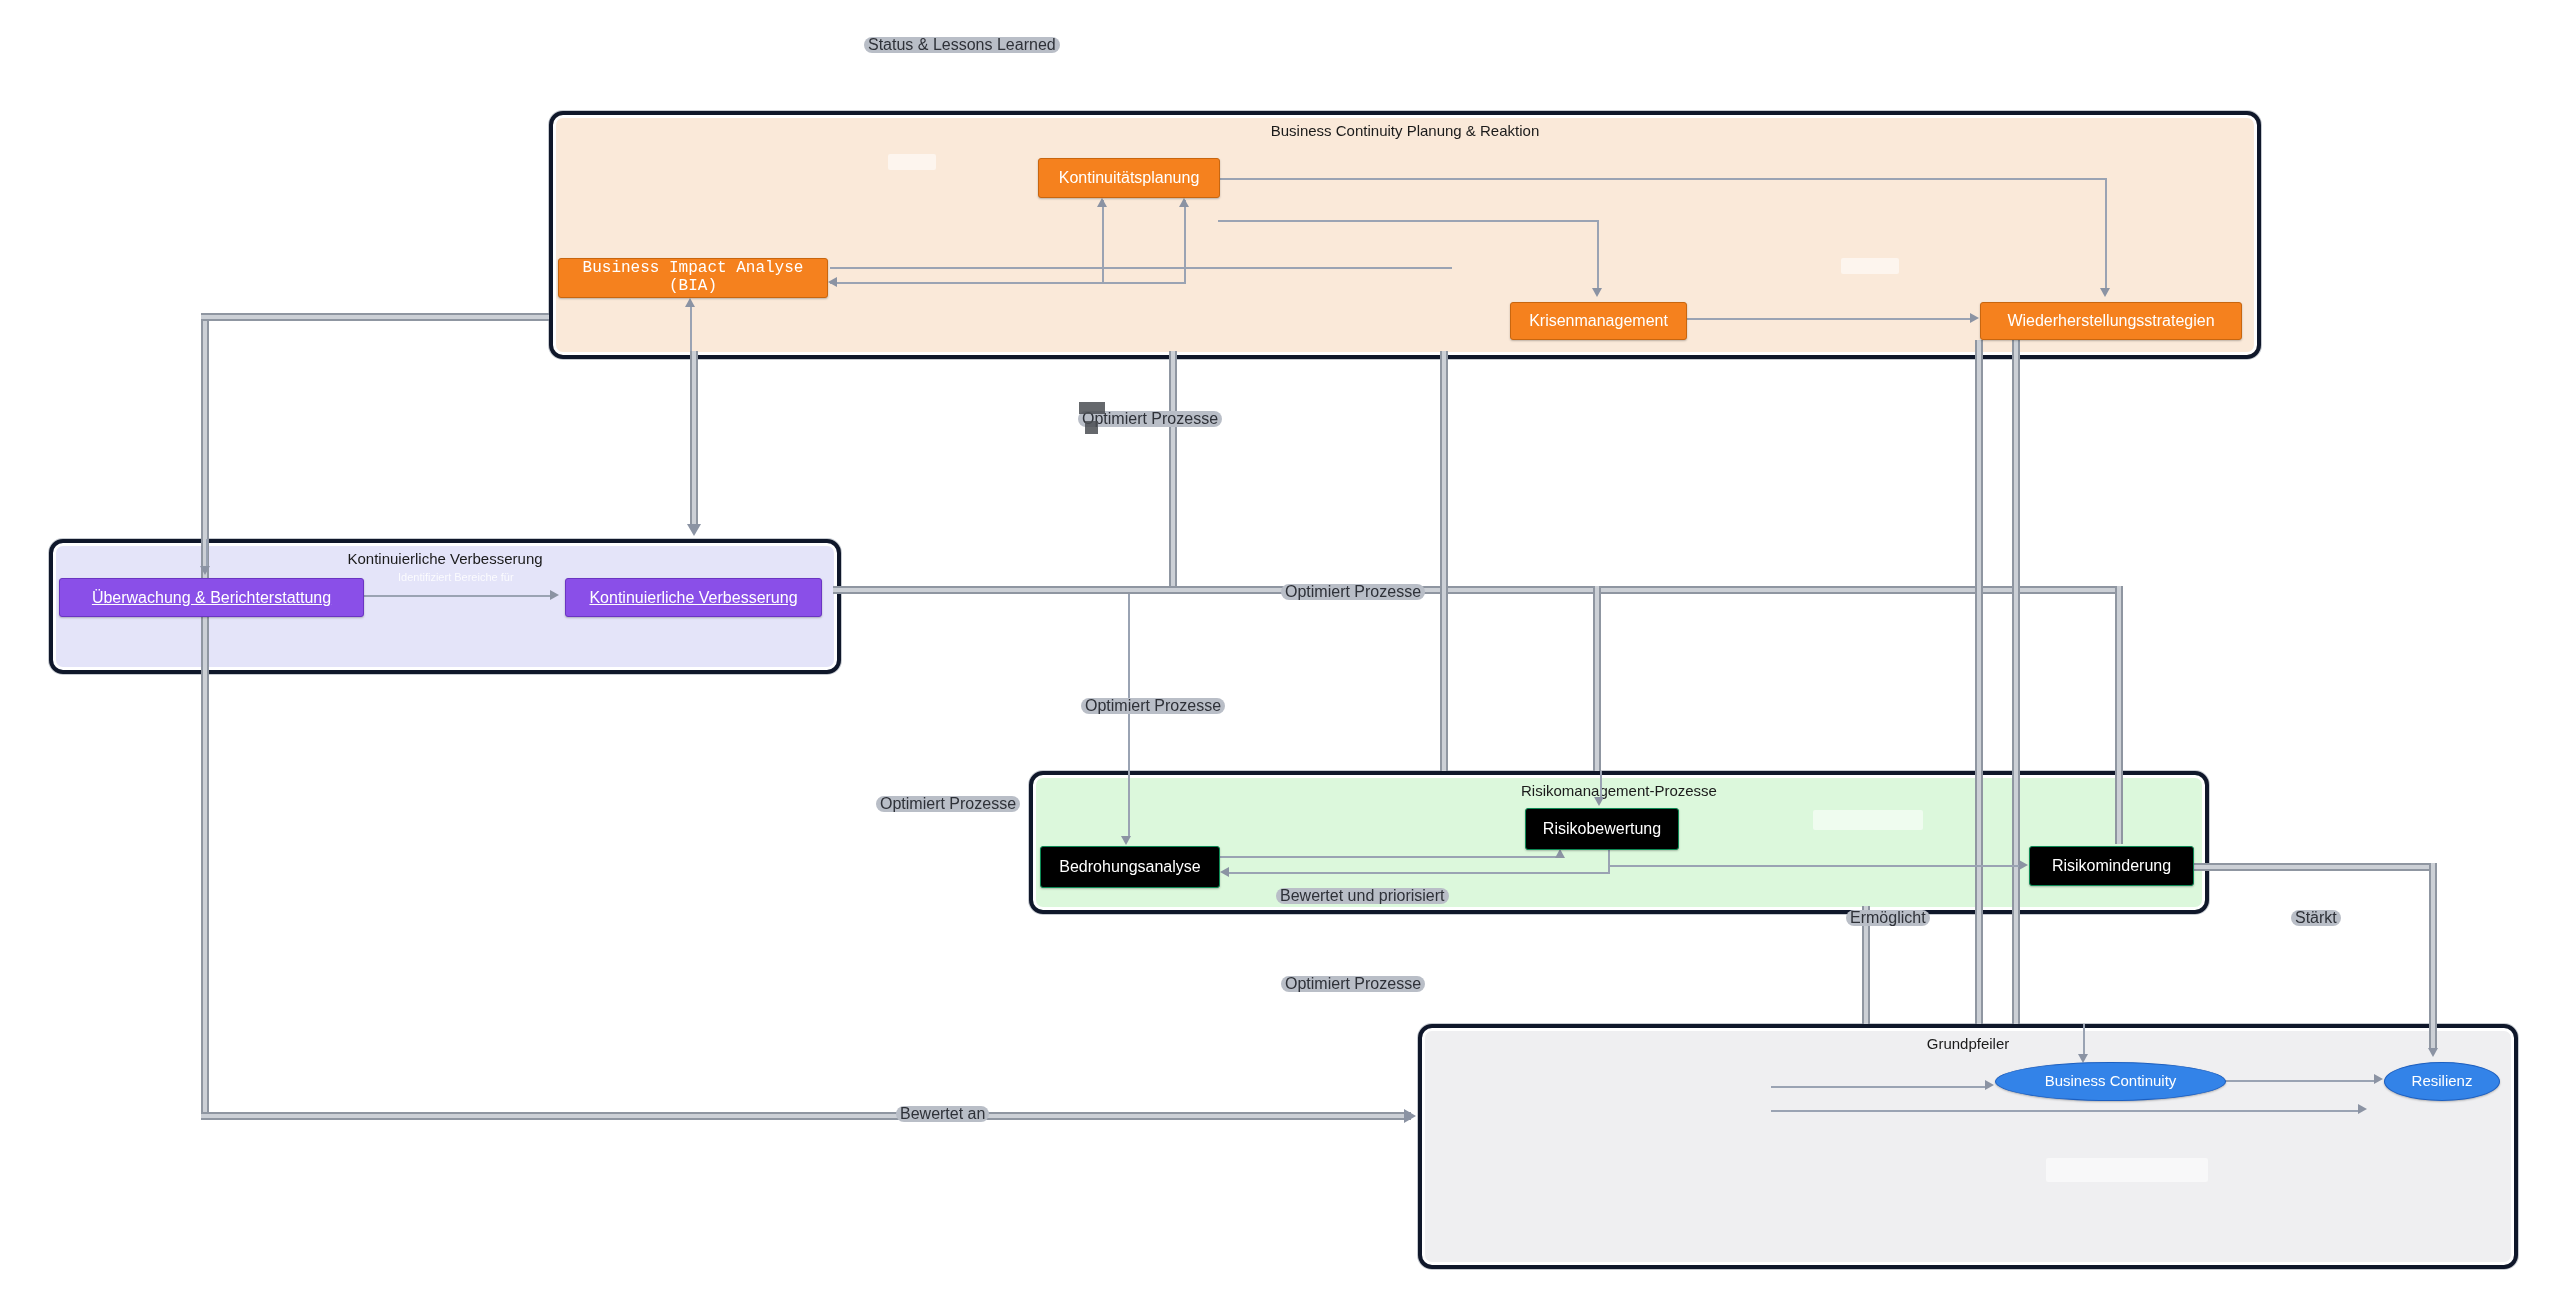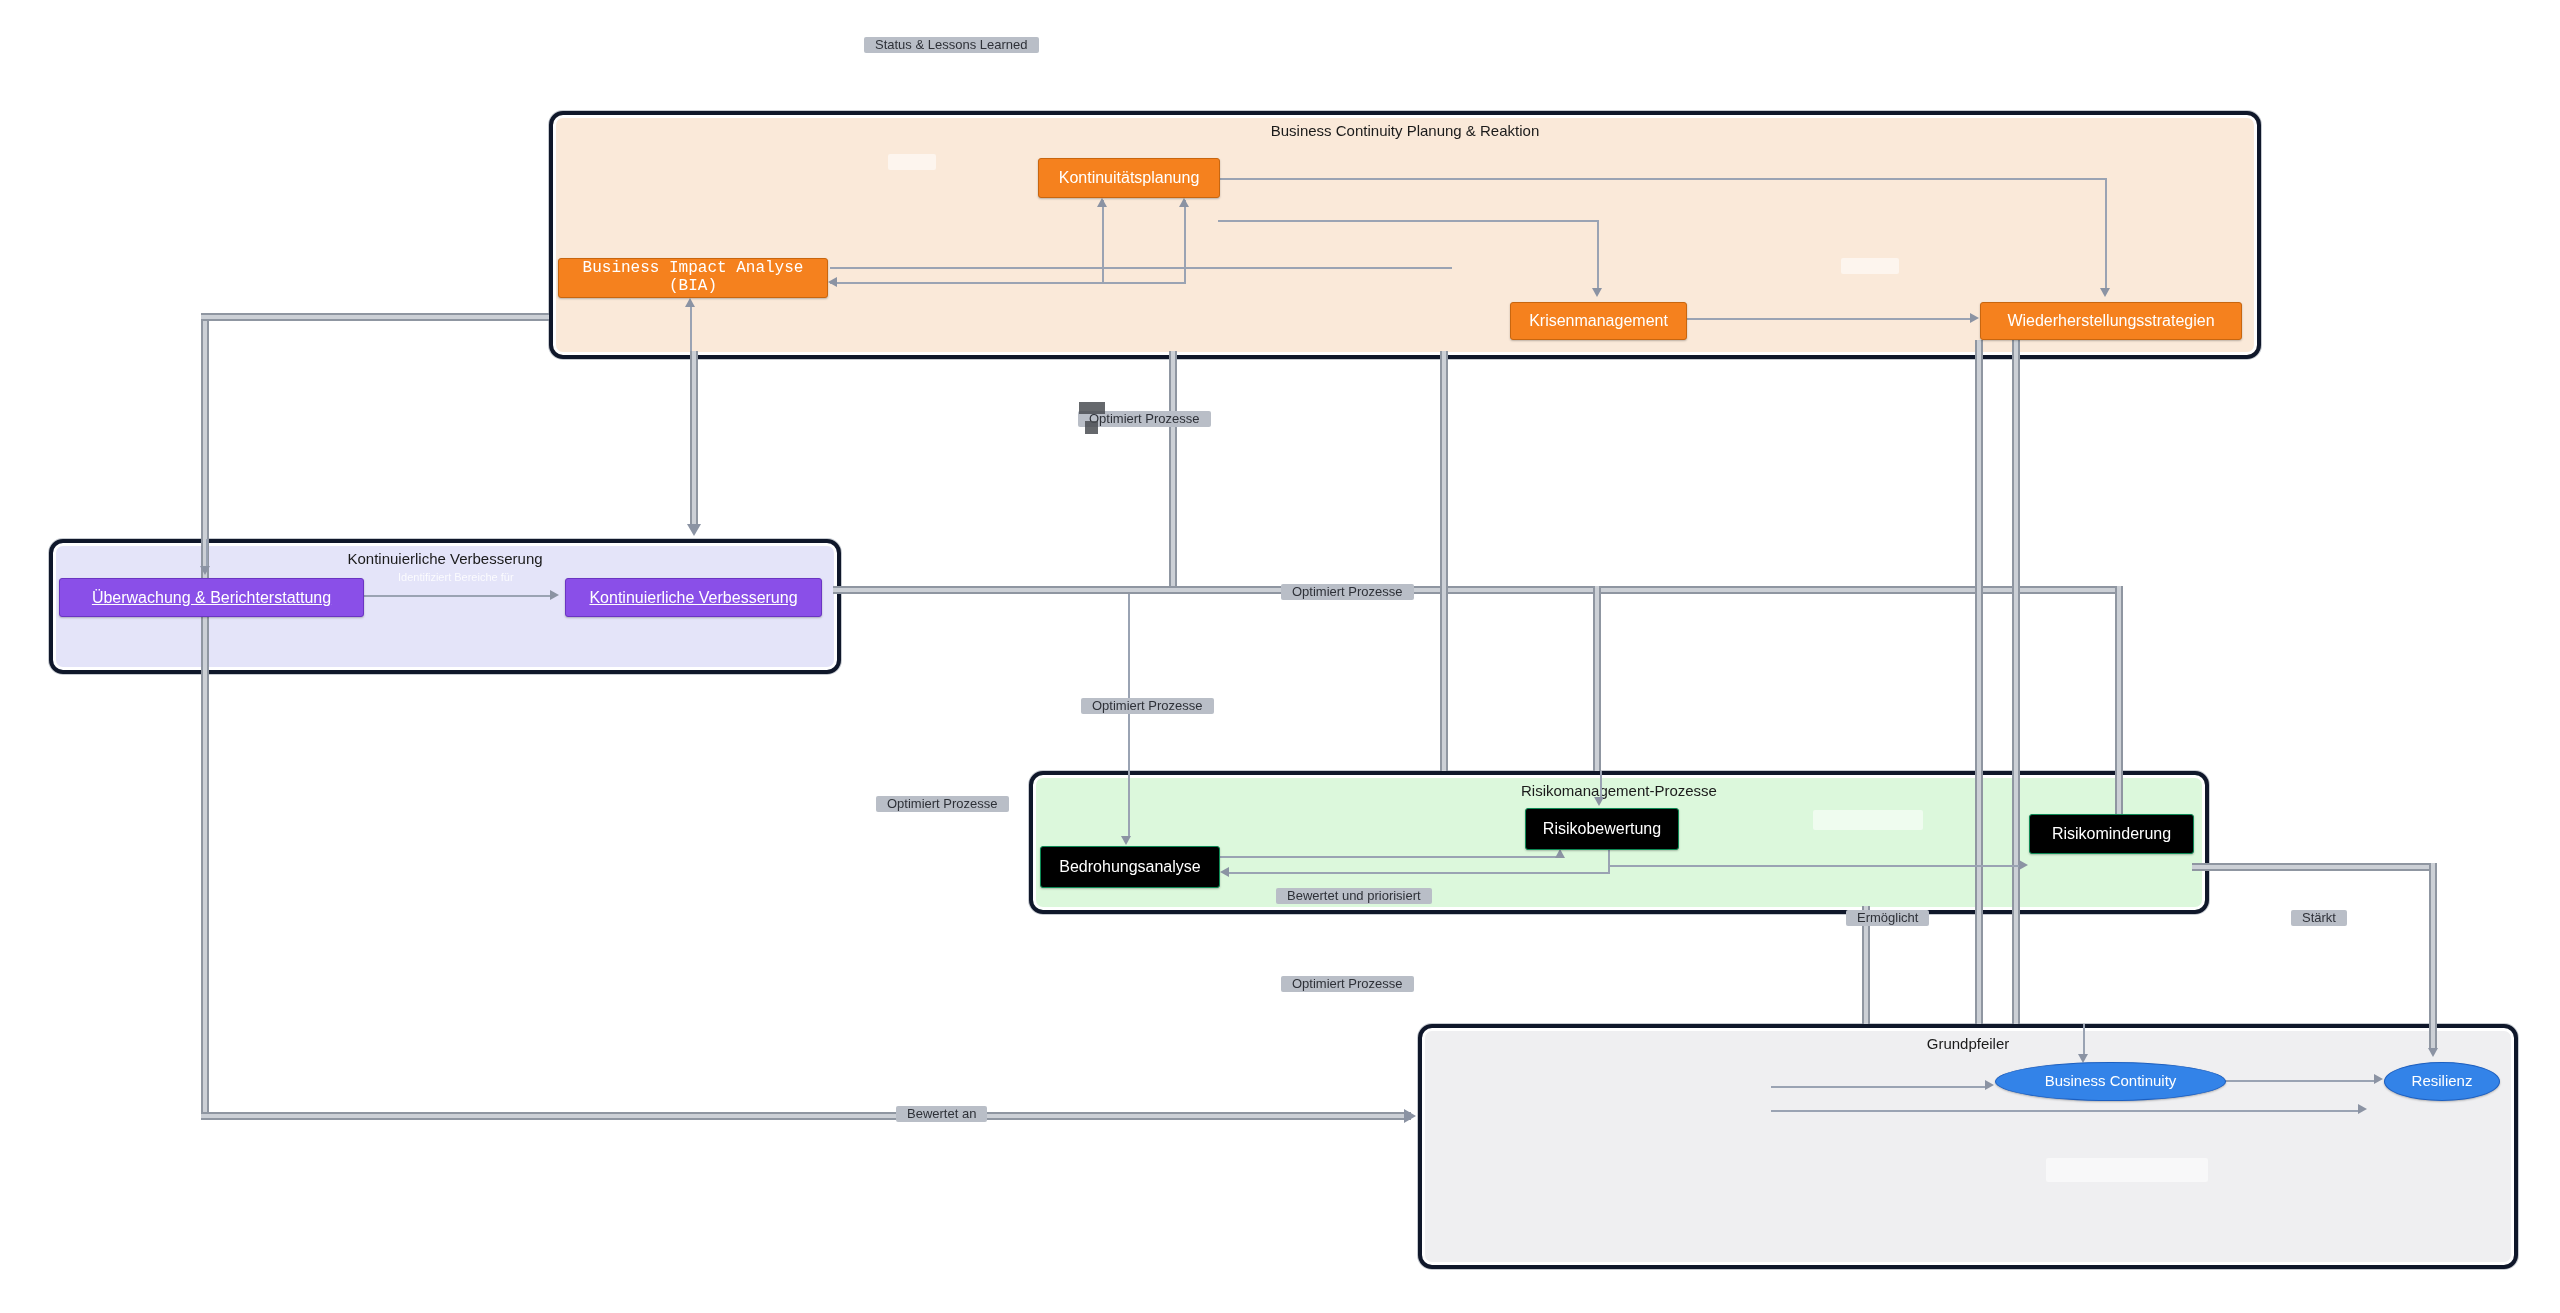--- a/index.html
+++ b/index.html
@@ -30,22 +30,22 @@
   .ev.thick{width:8px;background:linear-gradient(to right,#8f96a1 0 2px,#ccd0d6 2px 6px,#8f96a1 6px 8px);}
   
   .ar{position:absolute;width:0;height:0;}
   .ar-up{border-left:5px solid transparent;border-right:5px solid transparent;border-bottom:9px solid #8b93a3;}
   .ar-down{border-left:5px solid transparent;border-right:5px solid transparent;border-top:9px solid #8b93a3;}
   .ar-left{border-top:5px solid transparent;border-bottom:5px solid transparent;border-right:9px solid #8b93a3;}
   .ar-right{border-top:5px solid transparent;border-bottom:5px solid transparent;border-left:9px solid #8b93a3;}
   .ar.big.ar-down{border-left-width:7px;border-right-width:7px;border-top-width:12px;}
   .ar.big.ar-right{border-top-width:7px;border-bottom-width:7px;border-left-width:12px;}
   
-  .badge{position:absolute;background:#b9bec7;color:#2e3138;font-size:13px;line-height:14px;
-         padding:1px 11px;border-radius:2px;white-space:nowrap;}
+  .badge{position:absolute;background:#b9bec7;color:#2e3138;font-size:16px;line-height:14px;
+         padding:1px 4px;border-radius:8px;white-space:nowrap;}
   
   .ghost{position:absolute;background:rgba(255,255,255,.55);border-radius:2px;filter:blur(.5px);}
   .faint-label{position:absolute;color:rgba(255,255,255,.85);font-size:11px;white-space:nowrap;}
   .frag{position:absolute;background:#4a4d52;opacity:.85;}
 </style>
 </head>
 <body>
 
 <div class="canvas">
 
@@ -146,21 +146,21 @@
   <div class="node n-purple" style="left:565px;top:578px;width:255px;height:37px;">
       <span>Kontinuierliche Verbesserung</span>
     </div>
 
   <div class="node n-green" style="left:1525px;top:808px;width:152px;height:40px;">
       <span>Risikobewertung</span>
     </div>
   <div class="node n-green" style="left:1040px;top:846px;width:178px;height:40px;">
       <span>Bedrohungsanalyse</span>
     </div>
-  <div class="node n-green" style="left:2029px;top:814px;width:163px;height:38px;">
+  <div class="node n-green" style="left:2029px;top:846px;width:163px;height:38px;">
       <span>Risikominderung</span>
     </div>
 
   <div class="node ellipse" style="left:1995px;top:1062px;width:229px;height:37px;">
       <span>Business Continuity</span>
     </div>
   <div class="node ellipse" style="left:2384px;top:1062px;width:114px;height:37px;">
       <span>Resilienz</span>
     </div>
 

